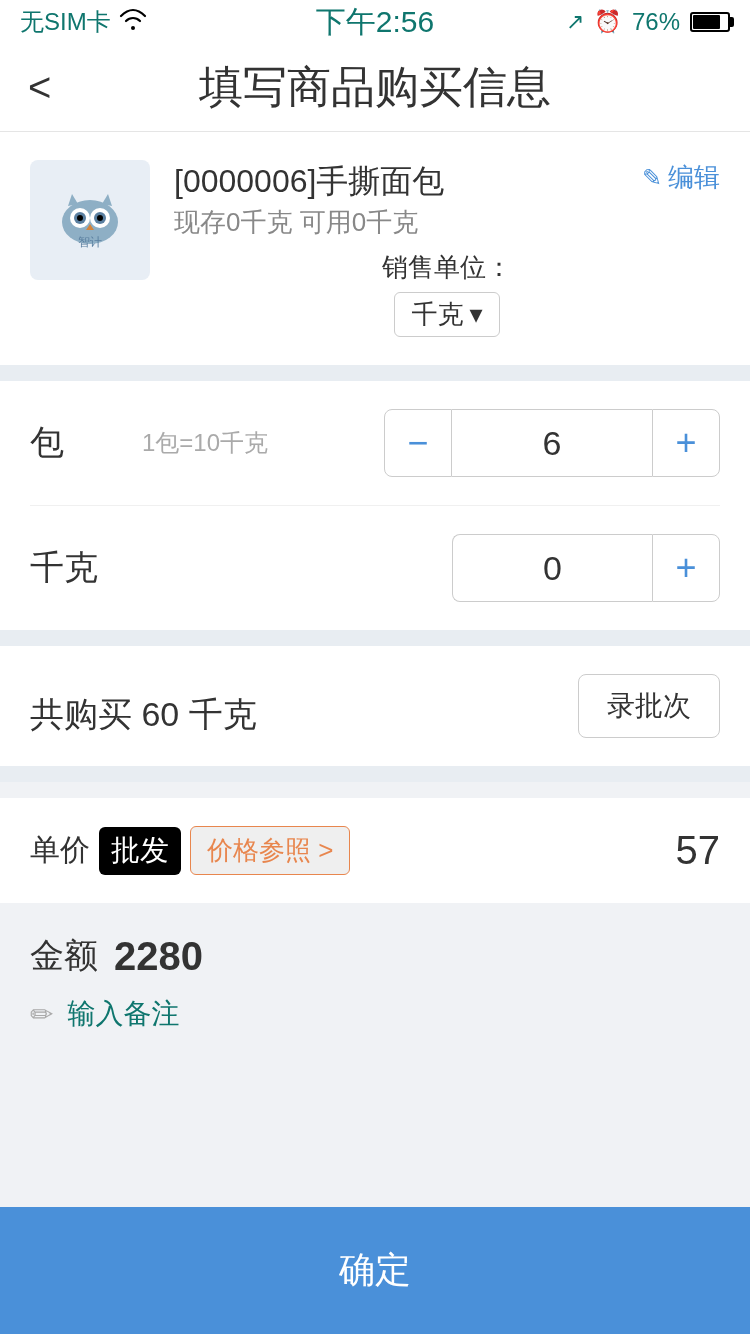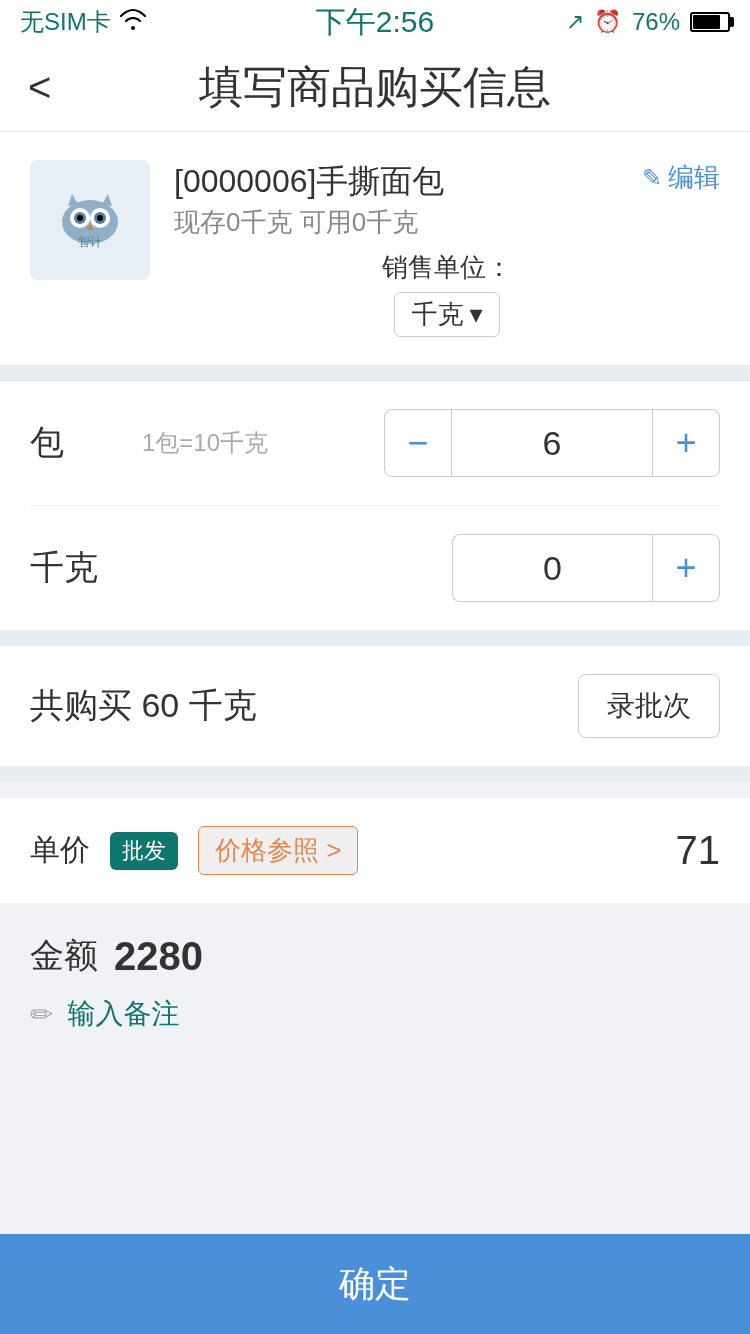--- a/index.html
+++ b/index.html
@@ -233,21 +233,21 @@
     .input-controls.no-minus .value-input {
       border-left: 1px solid #ccc;
       border-radius: 8px 0 0 8px;
     }
 
     
     .total-row {
       background: #fff;
       padding: 28px 30px;
       display: flex;
-      align-items: center;
+      align-items: flex-end;
       justify-content: space-between;
     }
     .total-label {
       font-size: 34px;
       color: #333;
     }
     .batch-btn {
       border: 1px solid #ccc;
       border-radius: 8px;
       padding: 12px 28px;
@@ -262,30 +262,30 @@
       background: #fff;
       padding: 28px 30px;
       display: flex;
       align-items: center;
       justify-content: space-between;
       margin-top: 16px;
     }
     .price-left {
       display: flex;
       align-items: center;
-      gap: 20px;
+      gap: 9px;
     }
     .price-label {
       font-size: 30px;
       color: #333;
     }
     .tag-pill {
-      background: #0f766e;
+      background: #000000;
       color: #fff;
-      font-size: 22px;
+      font-size: 29px;
       padding: 4px 12px;
       border-radius: 6px;
     }
     .price-ref-btn {
       border: 1.5px solid #e8864e;
       border-radius: 6px;
       padding: 6px 16px;
       font-size: 26px;
       color: #e8864e;
       display: flex;
@@ -337,21 +337,21 @@
     .bottom-space {
       height: 220px;
       background: #f0f2f5;
     }
 
     
     .confirm-bar {
       position: fixed;
       bottom: 0;
       width: 750px;
-      height: 100px;
+      height: 127px;
       background: #4a90d9;
       display: flex;
       align-items: center;
       justify-content: center;
       cursor: pointer;
     }
     .confirm-label {
       font-size: 36px;
       color: #fff;
       font-weight: 500;
@@ -454,21 +454,21 @@
 </div>
 
 <div class="divider"></div>
 
 <div class="price-section">
   <div class="price-left">
     <span class="price-label">单价</span>
     <span class="tag-pill">批发</span>
     <button class="price-ref-btn">价格参照 &gt;</button>
   </div>
-  <span class="price-value">71</span>
+  <span class="price-value">57</span>
 </div>
 
 <div class="amount-section">
   <div class="amount-row">
     <span class="amount-label">金额</span>
     <span class="amount-value">2280</span>
   </div>
   <div class="remark-row">
     <span class="remark-icon">✏</span>
     <span class="remark-placeholder">输入备注</span>

